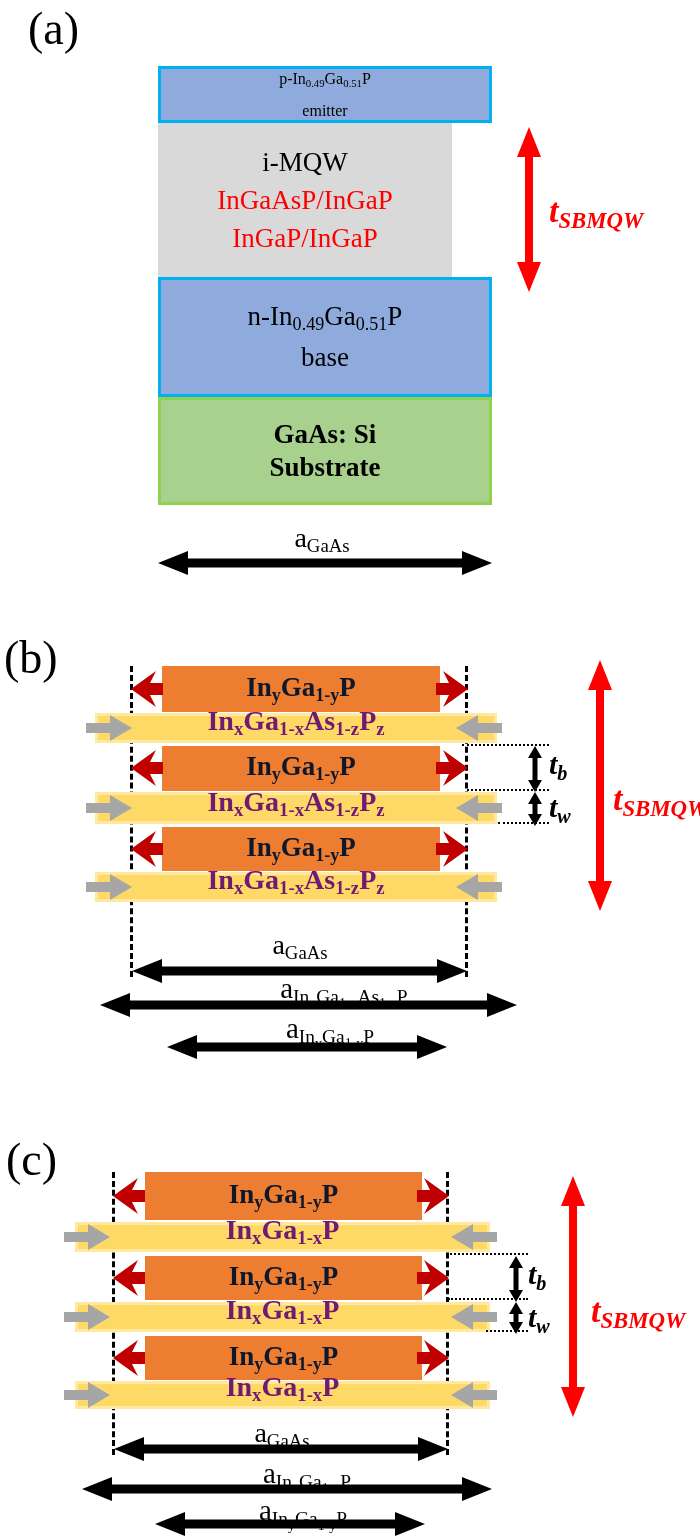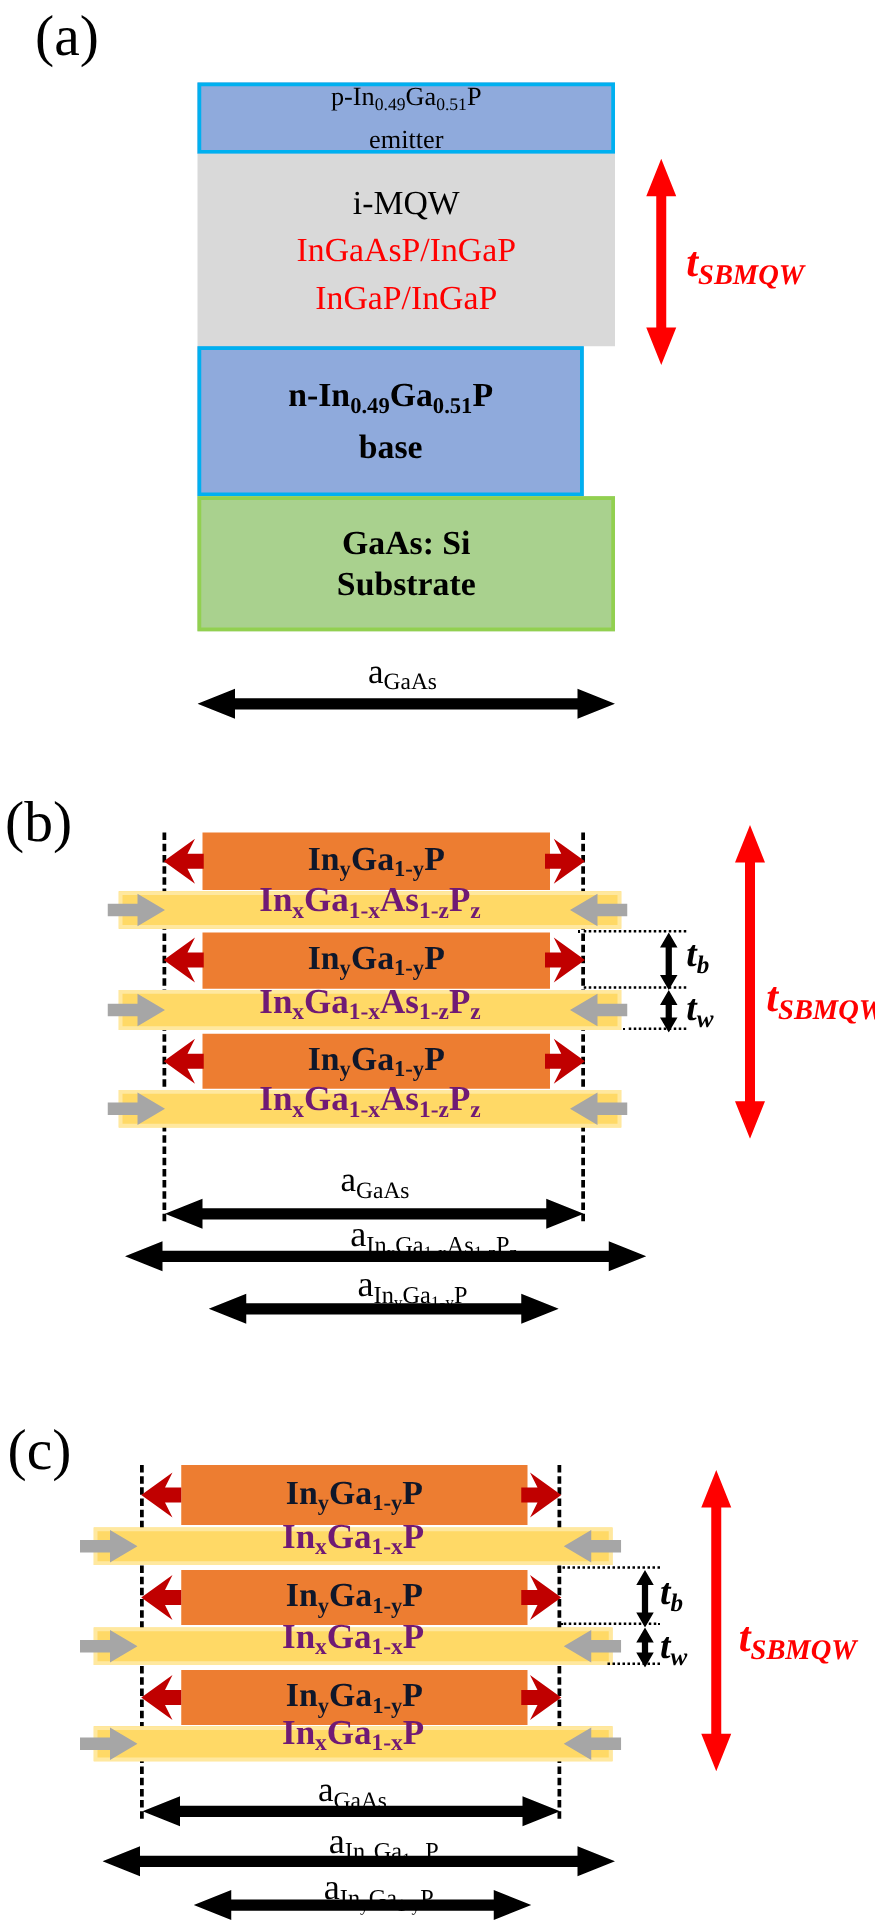--- a/index.html
+++ b/index.html
@@ -9,21 +9,21 @@
   }
   .abs{position:absolute;}
   .panel-label{font-size:46px;color:#000;}
   
   .layer{display:flex;flex-direction:column;align-items:center;justify-content:center;
          text-align:center;box-sizing:border-box;}
   .layer.blue{background:#8FAADC;border:3px solid #00B0F0;}
   .layer.gray{background:#D9D9D9;}
   .layer.green{background:#A9D18E;border:3px solid #92D050;font-weight:bold;}
   .aln{font-size:27px;line-height:33px;}
-  .aln.sm{font-size:21px;line-height:27px;}
+  .aln.sm{font-size:16px;line-height:27px;}
   .aln.mq{font-size:27px;line-height:38px;}
   .redtxt{color:#FF0000;}
   
   .bar{display:flex;align-items:center;justify-content:center;box-sizing:border-box;
        font-weight:bold;text-align:center;}
   .bar.orange{background:#ED7D31;color:#0f172a;font-size:27px;}
   .bar.yellow{background:#FFD966;border:3px solid #FFE89F;color:#701a75;font-size:28px;align-items:flex-end;}
   
   .vdash{width:0;border-left:3.5px dashed #000;}
   .hdot{height:0;border-top:2.5px dotted #000;}
@@ -46,27 +46,27 @@
 <div class="fig">
 
   <div>
     <div class="abs panel-label" style="left:28px;top:2px;">(a)</div>
 
     <div class="abs layer blue" style="left:158px;top:66px;width:334px;height:57px;">
       <div class="aln sm"><span class="lv0">p-In</span><span class="lv1">0.49</span><span class="lv0">Ga</span><span class="lv1">0.51</span><span class="lv0">P</span></div>
       <div class="aln sm">emitter</div>
     </div>
 
-    <div class="abs layer gray" style="left:158px;top:123px;width:334px;height:154px;">
+    <div class="abs layer gray" style="left:158px;top:123px;width:294px;height:154px;">
       <div class="aln mq">i-MQW</div>
       <div class="aln mq redtxt">InGaAsP/InGaP</div>
       <div class="aln mq redtxt">InGaP/InGaP</div>
     </div>
 
-    <div class="abs layer blue" style="left:158px;top:277px;width:309px;height:120px;font-weight:bold;">
+    <div class="abs layer blue" style="left:158px;top:277px;width:334px;height:120px;">
       <div class="aln"><span class="lv0">n-In</span><span class="lv1">0.49</span><span class="lv0">Ga</span><span class="lv1">0.51</span><span class="lv0">P</span></div>
       <div class="aln">base</div>
     </div>
 
     <div class="abs layer green" style="left:158px;top:397px;width:334px;height:108px;">
       <div class="aln">GaAs: Si</div>
       <div class="aln">Substrate</div>
     </div>
 
     <div class="abs latlab" style="left:262px;top:522px;width:120px;font-size:28px;"><span class="lv0">a</span><span class="lv1">GaAs</span></div>

